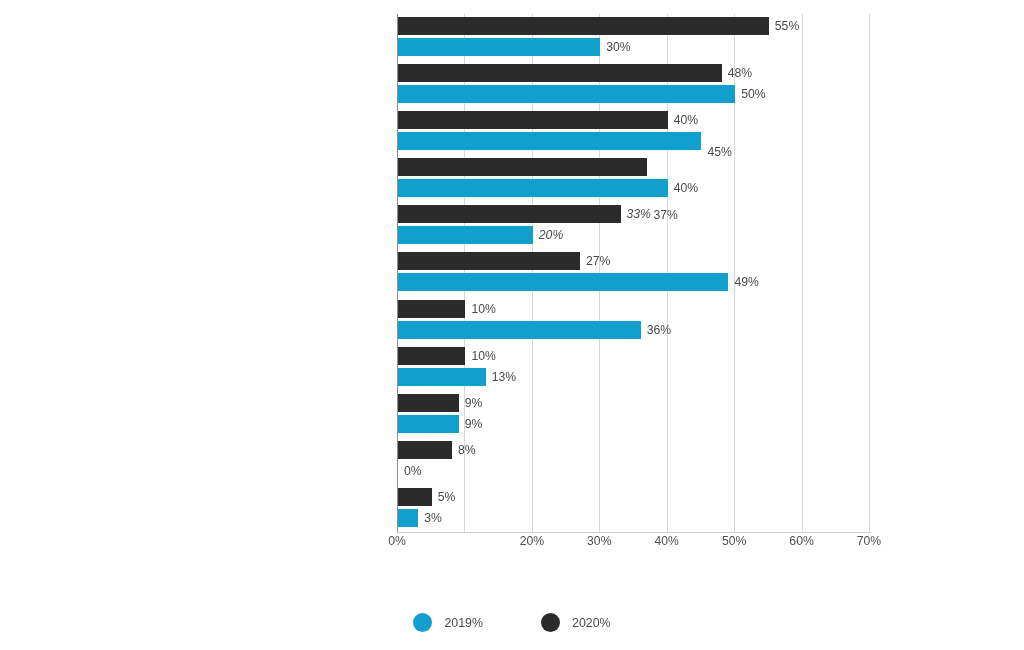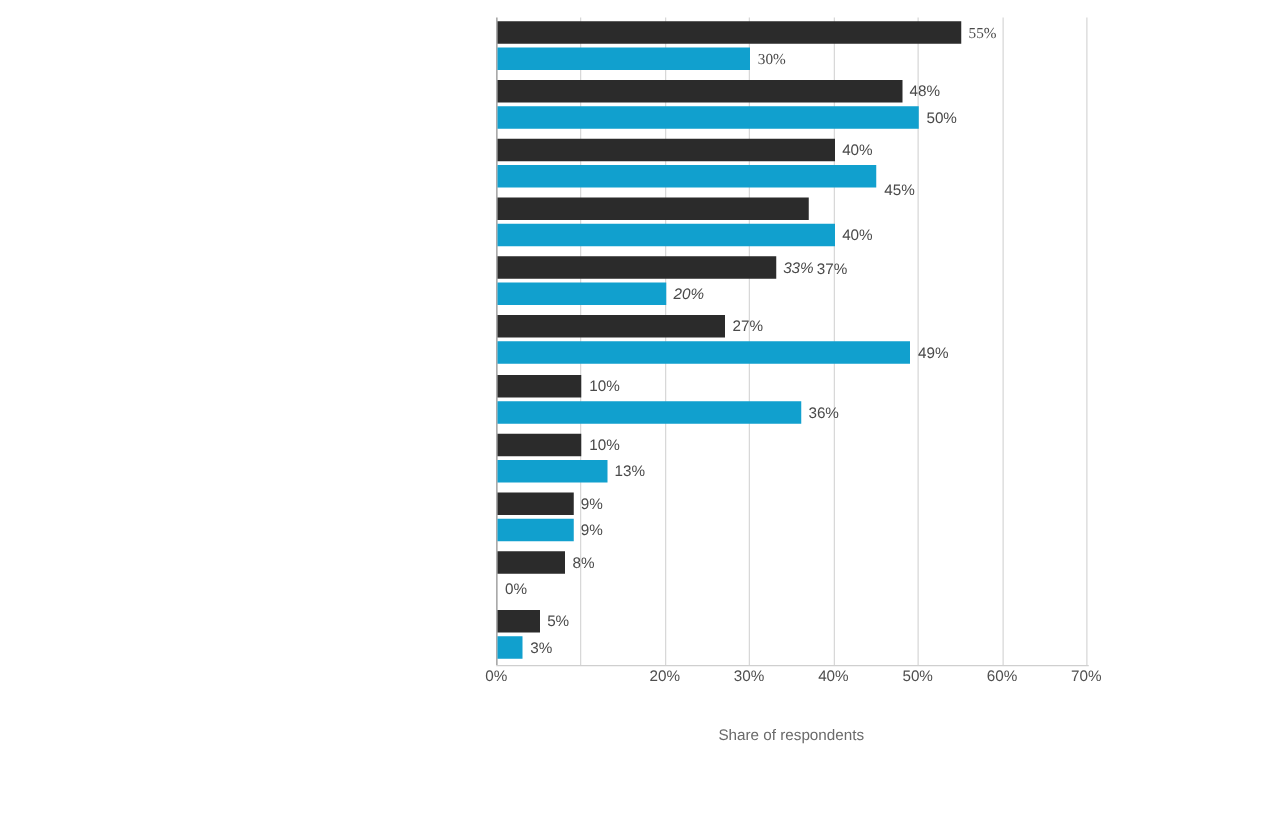--- a/index.html
+++ b/index.html
@@ -138,21 +138,21 @@
         <div class="gridline axis-zero" style="left: 0px;"></div>
         <div class="gridline" style="left: 67.4286px;"></div>
         <div class="gridline" style="left: 134.857px;"></div>
         <div class="gridline" style="left: 202.286px;"></div>
         <div class="gridline" style="left: 269.714px;"></div>
         <div class="gridline" style="left: 337.143px;"></div>
         <div class="gridline" style="left: 404.571px;"></div>
         <div class="gridline" style="left: 472px;"></div>
       </div>
     <div id="rows">
-        <div class="row" style="top: 0px; font-family: Liberation Serif, serif;">
+        <div class="row" style="top: 0px;">
           <div class="bar dark" style="width: 370.857px; background: rgb(43, 43, 43);"></div>
           <div class="bar-value dark" style="left: 377.857px;">55%</div>
           <div class="bar blue" style="width: 202.286px; background: rgb(17, 160, 206);"></div>
           <div class="bar-value blue" style="left: 209.286px;">30%</div>
         </div>
         <div class="row" style="top: 47.0909px;">
           <div class="bar dark" style="width: 323.657px; background: rgb(43, 43, 43);"></div>
           <div class="bar-value dark" style="left: 330.657px;">48%</div>
           <div class="bar blue" style="width: 337.143px; background: rgb(17, 160, 206);"></div>
           <div class="bar-value blue" style="left: 344.143px;">50%</div>
@@ -218,16 +218,25 @@
   <div id="xticks">
       <div class="xtick" style="left: 397px;">0%</div>
       <div class="xtick" style="left: 531.857px;">20%</div>
       <div class="xtick" style="left: 599.286px;">30%</div>
       <div class="xtick" style="left: 666.714px;">40%</div>
       <div class="xtick" style="left: 734.143px;">50%</div>
       <div class="xtick" style="left: 801.571px;">60%</div>
       <div class="xtick" style="left: 869px;">70%</div>
     </div>
 
-  <div class="axis-title">Share of respondents</div>
-
+
+  <div class="legend">
+    <div class="legend-item">
+      <span class="legend-swatch" id="legend-swatch-0" style="background: rgb(17, 160, 206);"></span>
+      <span class="legend-label">2019%</span>
+    </div>
+    <div class="legend-item">
+      <span class="legend-swatch" id="legend-swatch-1" style="background: rgb(43, 43, 43);"></span>
+      <span class="legend-label">2020%</span>
+    </div>
+  </div>
 
 </div>
 
 </body></html>

